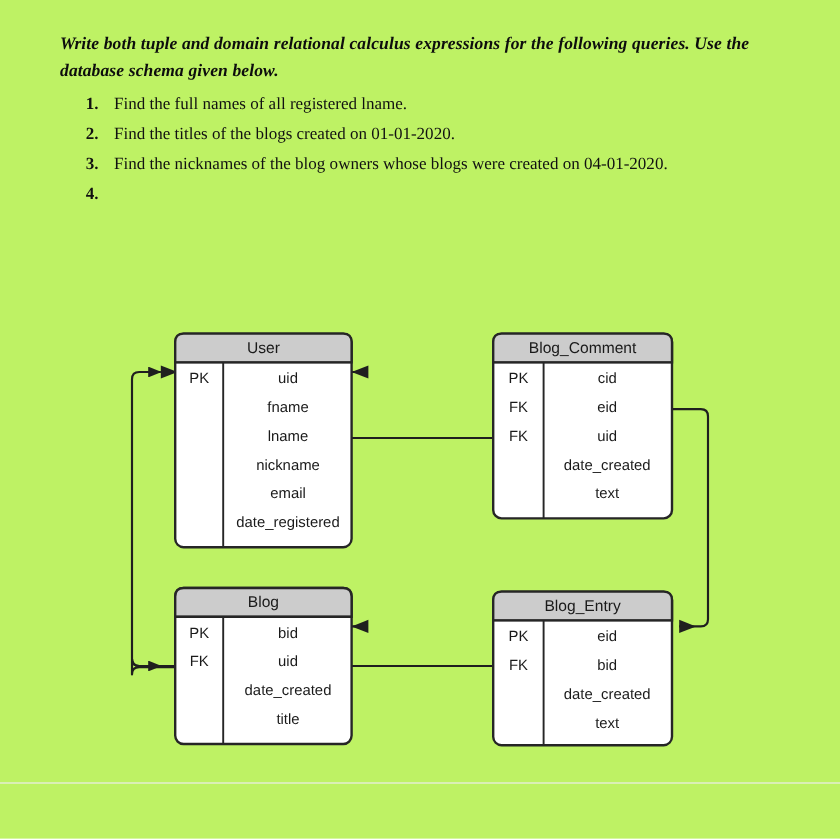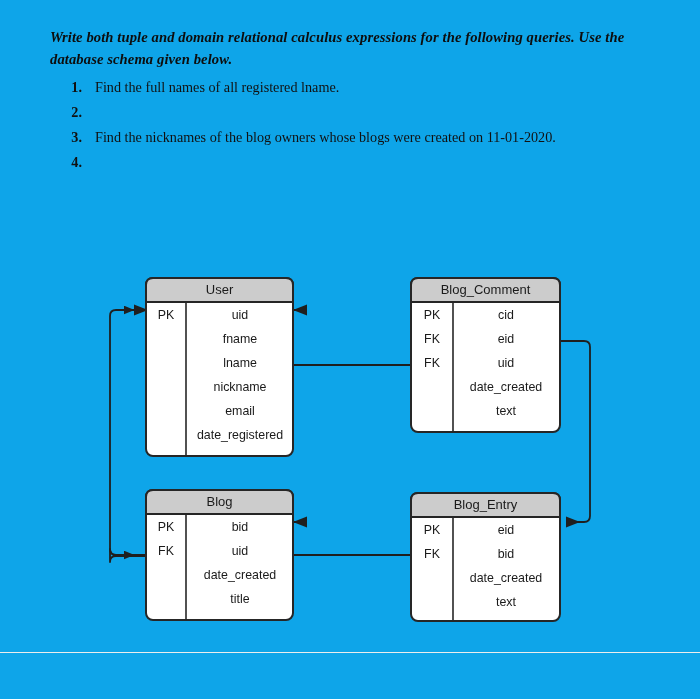--- a/index.html
+++ b/index.html
@@ -4,21 +4,21 @@
 <style>
   html, body {
     margin: 0;
     padding: 0;
     background: #ffffff;
   }
   #page {
     position: relative;
     width: 700px;
     height: 699px;
-    background: #0ea5e9;
+    background: #bef264;
     overflow: hidden;
     font-family: "Liberation Serif", serif;
   }
   .prompt {
     position: absolute;
     left: 50px;
     top: 26px;
     width: 592px;
     font-family: "Liberation Serif", serif;
     font-weight: bold;
@@ -124,24 +124,25 @@
 
   <div class="prompt">Write both tuple and domain relational calculus expressions for the following queries. Use the database schema given below.</div>
 
   <ol class="qlist">
     <li class="qitem">
       <span class="qnum">1.</span>
       <span class="qtext">Find the full names of all registered lname.</span>
     </li>
     <li class="qitem">
       <span class="qnum">2.</span>
+      <span class="qtext">Find the titles of the blogs created on 01-01-2020.</span>
     </li>
     <li class="qitem">
       <span class="qnum">3.</span>
-      <span class="qtext">Find the nicknames of the blog owners whose blogs were created on 11-01-2020.</span>
+      <span class="qtext">Find the nicknames of the blog owners whose blogs were created on 04-01-2020.</span>
     </li>
     <li class="qitem">
       <span class="qnum">4.</span>
     </li>
   </ol>
 
   <div class="diagram">
     <svg class="erd-svg" width="700" height="380" viewBox="0 0 700 380" xmlns="http://www.w3.org/2000/svg">
 
       <defs>

